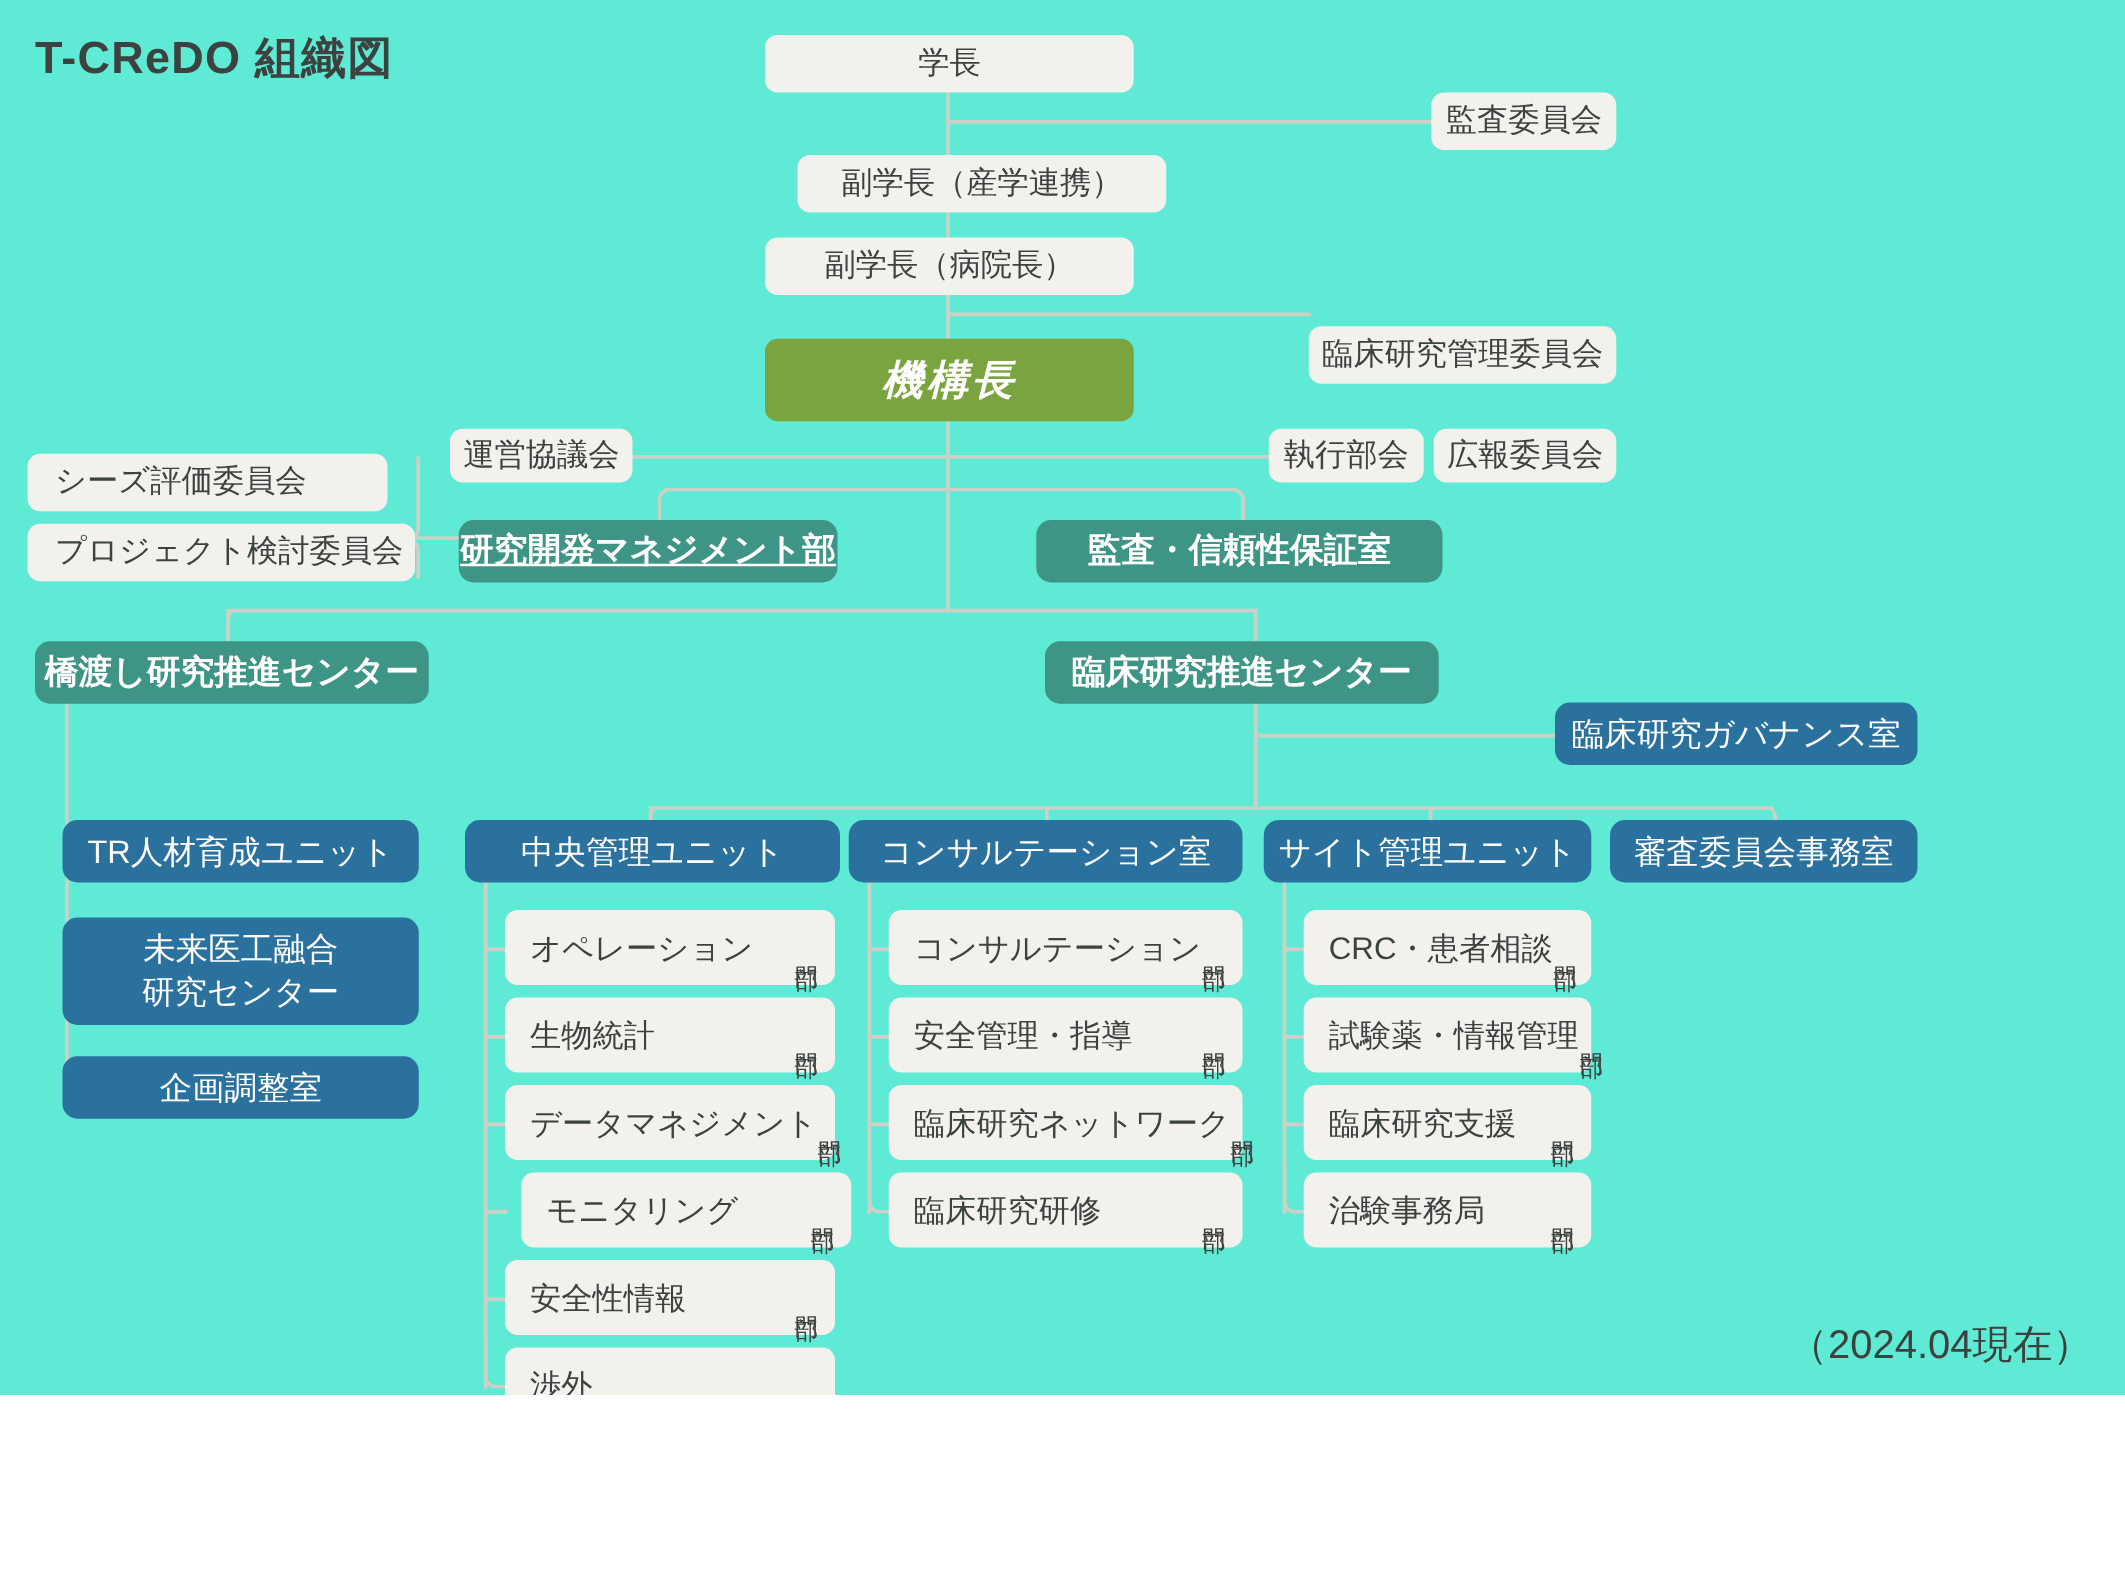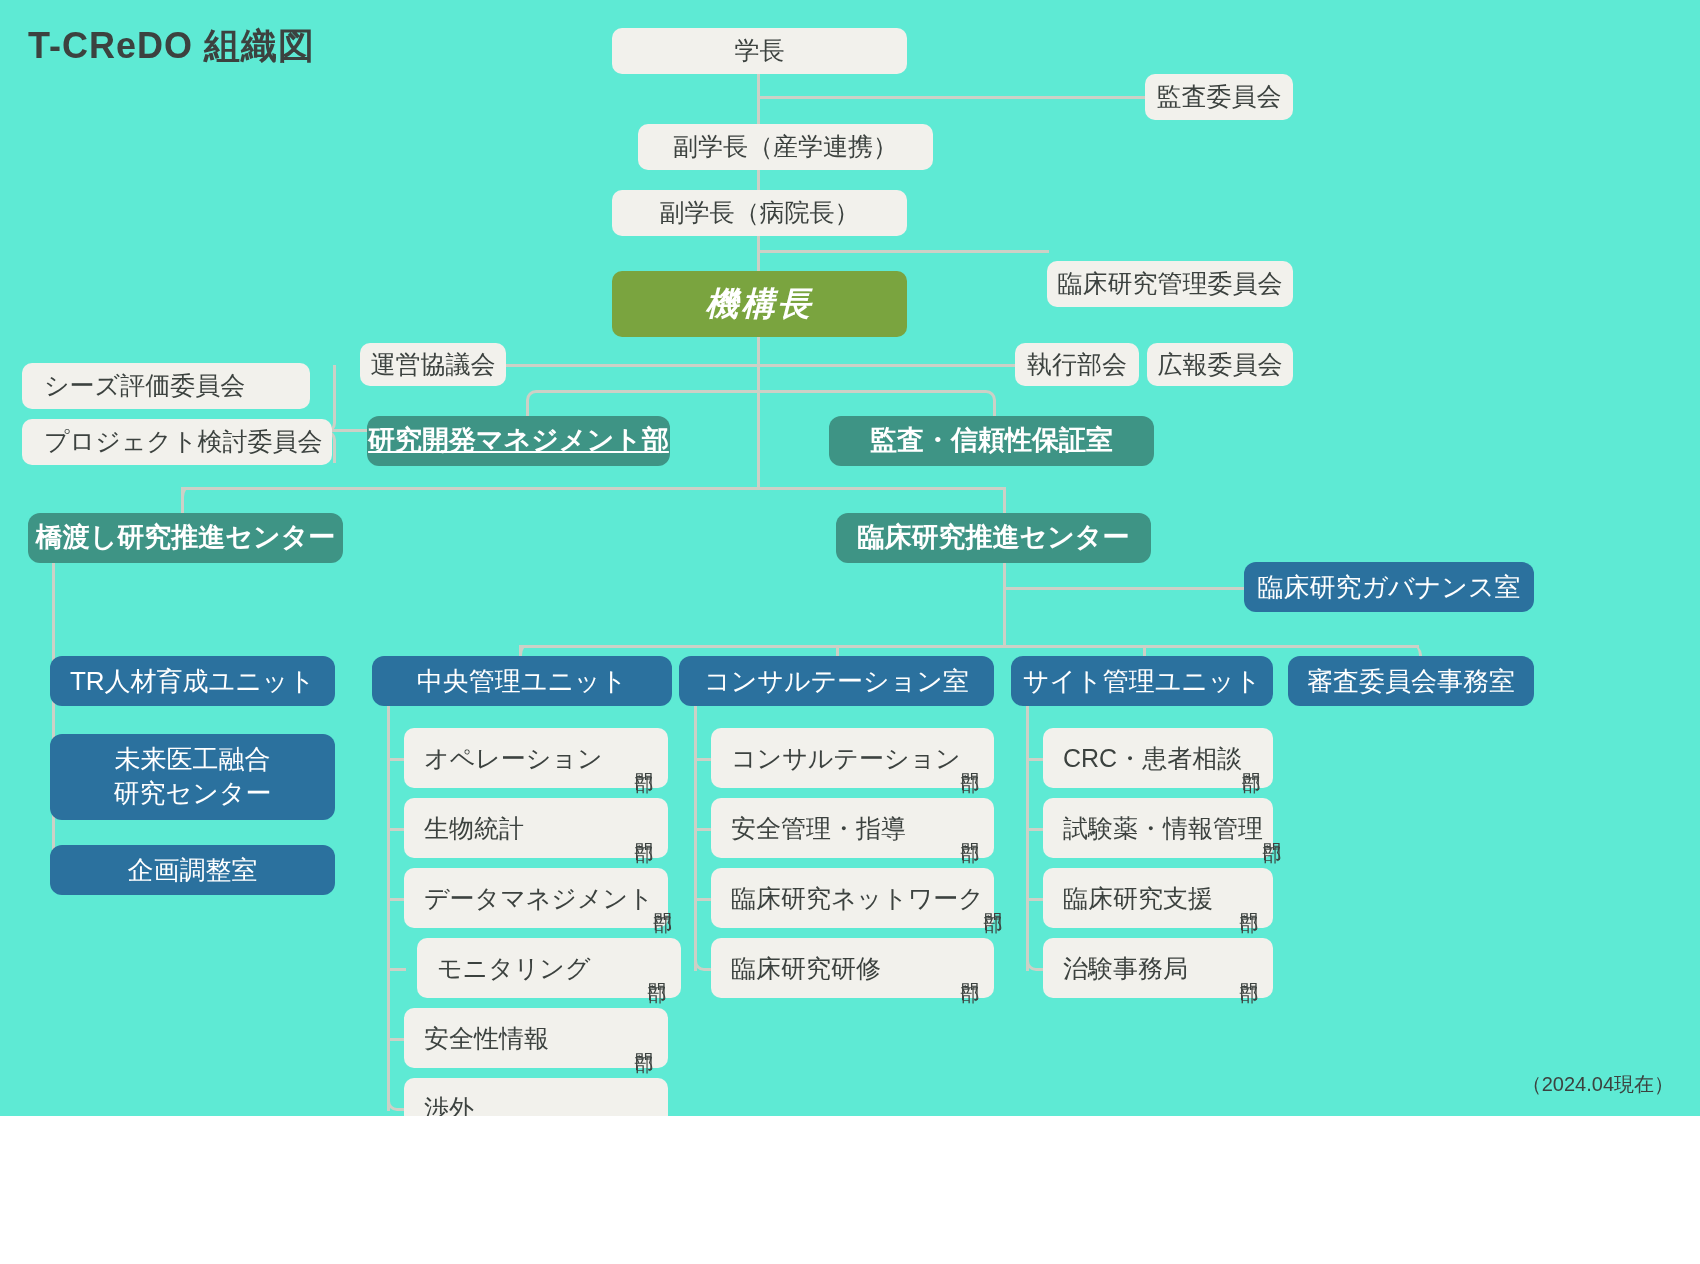--- a/index.html
+++ b/index.html
@@ -96,21 +96,21 @@
     position:absolute;
     left:28px;top:22px;
     font-size:36px;
     font-weight:bold;
     color:#3c423f;
     letter-spacing:1px;
   }
   #asof{
     position:absolute;
     right:26px;bottom:18px;
-    font-size:20px;
+    font-size:32px;
     color:#3c423f;
   }
 </style>
 </head>
 <body>
 
 <div id="chart">
 
   <div id="title">T-CReDO 組織図</div>
   <div id="asof">（2024.04現在）</div>

